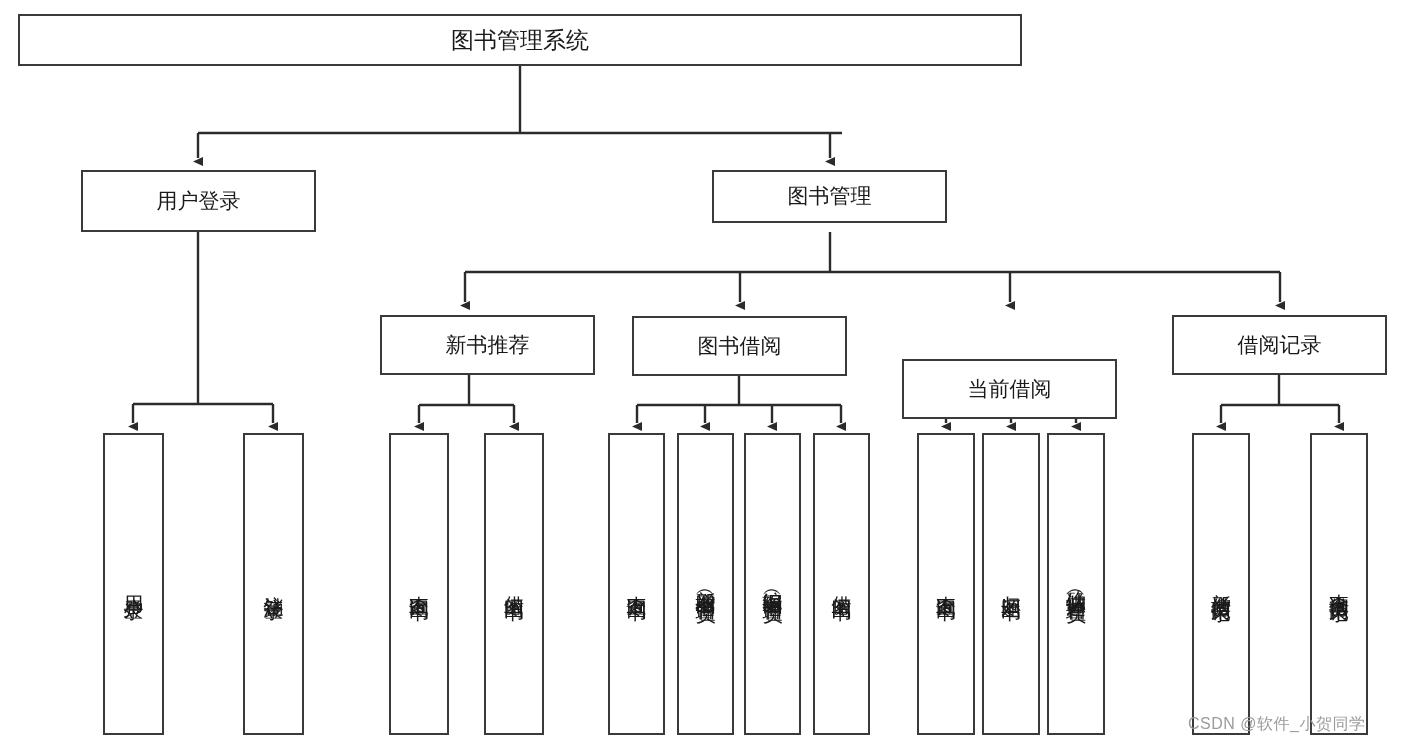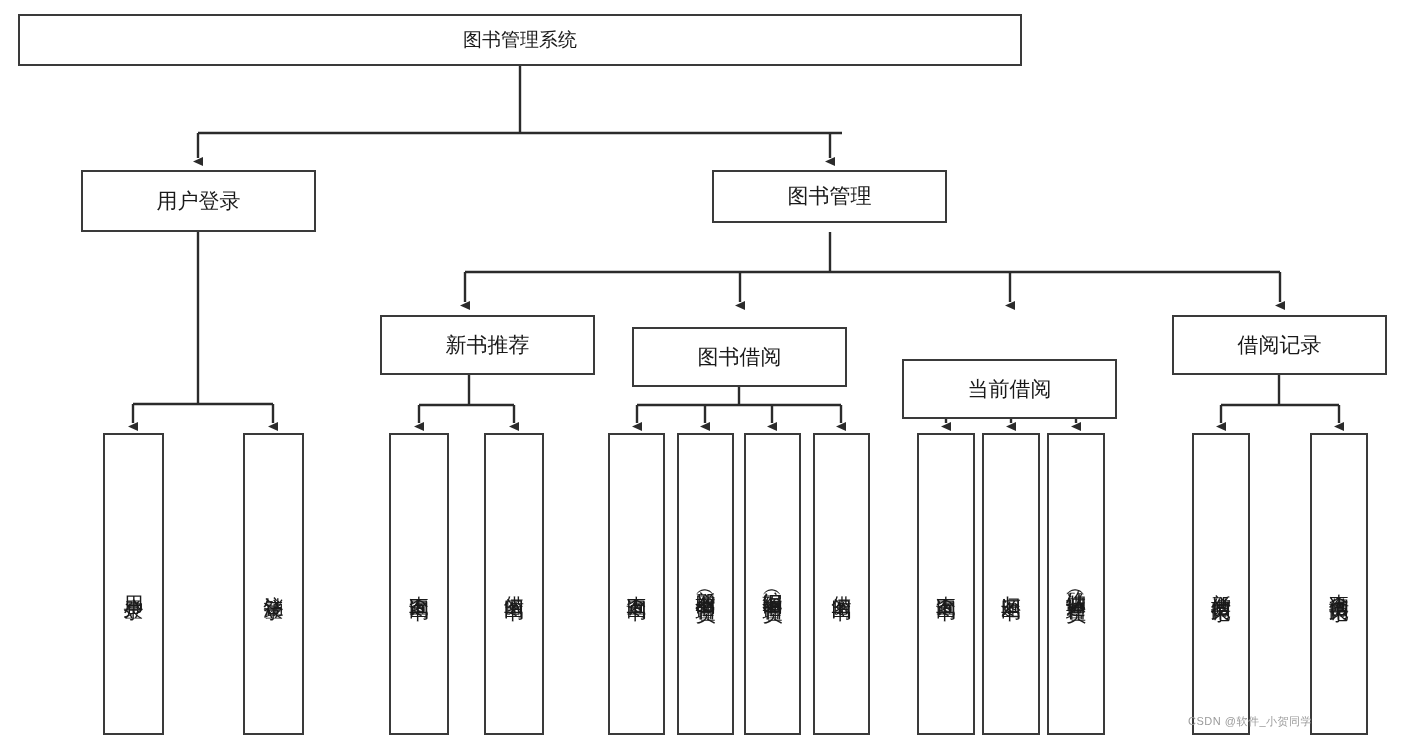--- a/index.html
+++ b/index.html
@@ -35,34 +35,34 @@
   .node-label {
     color: #1a1a1a;
     text-align: center;
     line-height: 1.25;
     white-space: nowrap;
   }
   .node-h .node-label {
     font-size: 21px;
   }
   .node-root .node-label {
-    font-size: 19px;
+    font-size: 23px;
   }
   .node-v .node-label {
     writing-mode: vertical-rl;
     text-orientation: upright;
     font-size: 20px;
     letter-spacing: 2px;
     line-height: 1.05;
   }
   #watermark {
     position: absolute;
     left: 1188px;
     top: 714px;
-    font-size: 11px;
+    font-size: 16px;
     color: #9b9b9b;
     white-space: nowrap;
     letter-spacing: 0.5px;
   }
 </style>
 </head>
 <body>
 
 <div id="diagram-root">
 
@@ -137,21 +137,21 @@
   </div>
 
   <div class="node-box node-h" style="left:712px; top:170px; width:235px; height:53px;">
     <span class="node-label">图书管理</span>
   </div>
 
   <div class="node-box node-h" style="left:380px; top:315px; width:215px; height:60px;">
     <span class="node-label">新书推荐</span>
   </div>
 
-  <div class="node-box node-h" style="left:632px; top:327px; width:215px; height:60px;">
+  <div class="node-box node-h" style="left:632px; top:316px; width:215px; height:60px;">
     <span class="node-label">图书借阅</span>
   </div>
 
   <div class="node-box node-h" style="left:902px; top:315px; width:215px; height:60px;margin-top:44px;">
     <span class="node-label">当前借阅</span>
   </div>
 
   <div class="node-box node-h" style="left:1172px; top:315px; width:215px; height:60px;">
     <span class="node-label">借阅记录</span>
   </div>

